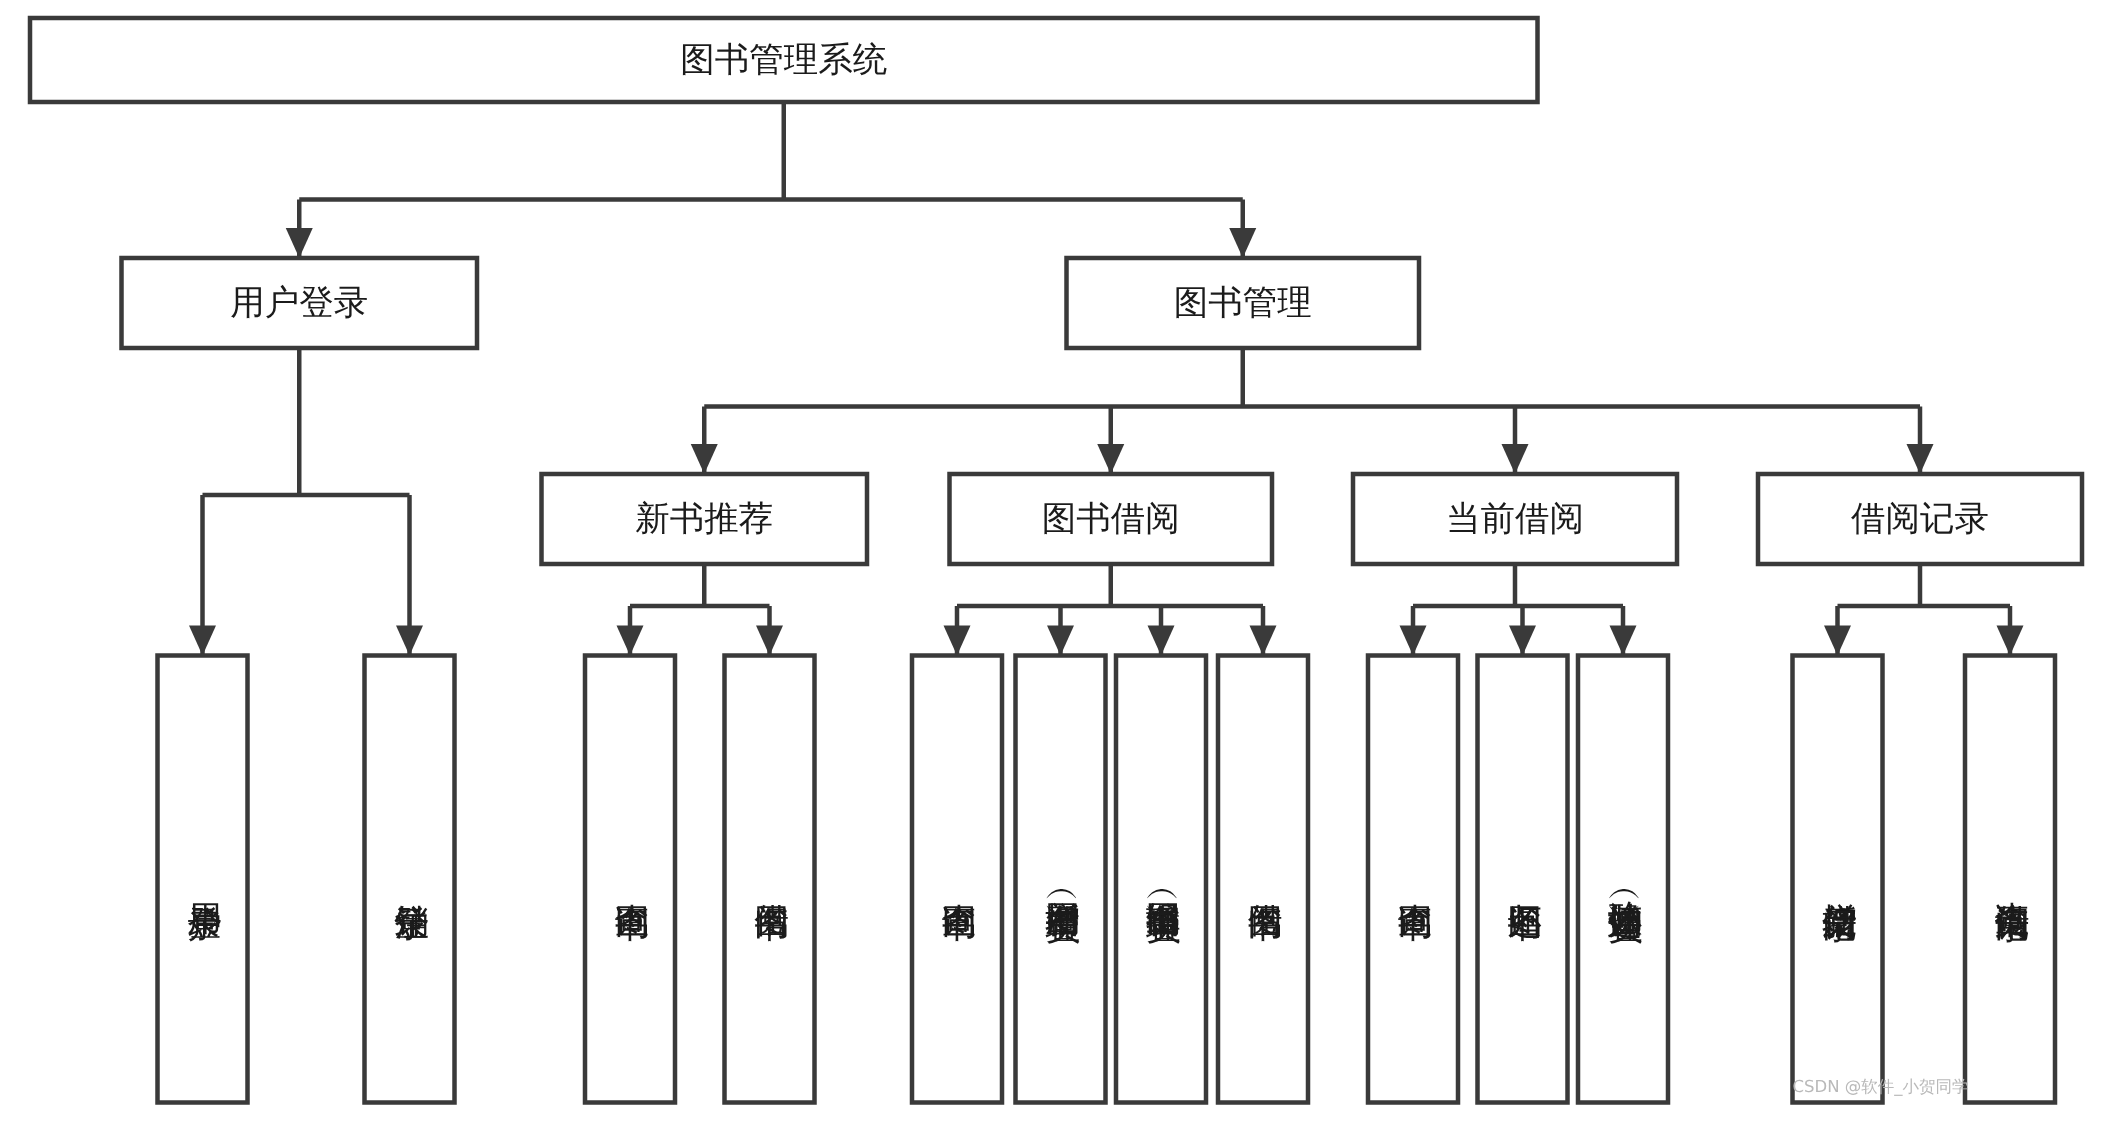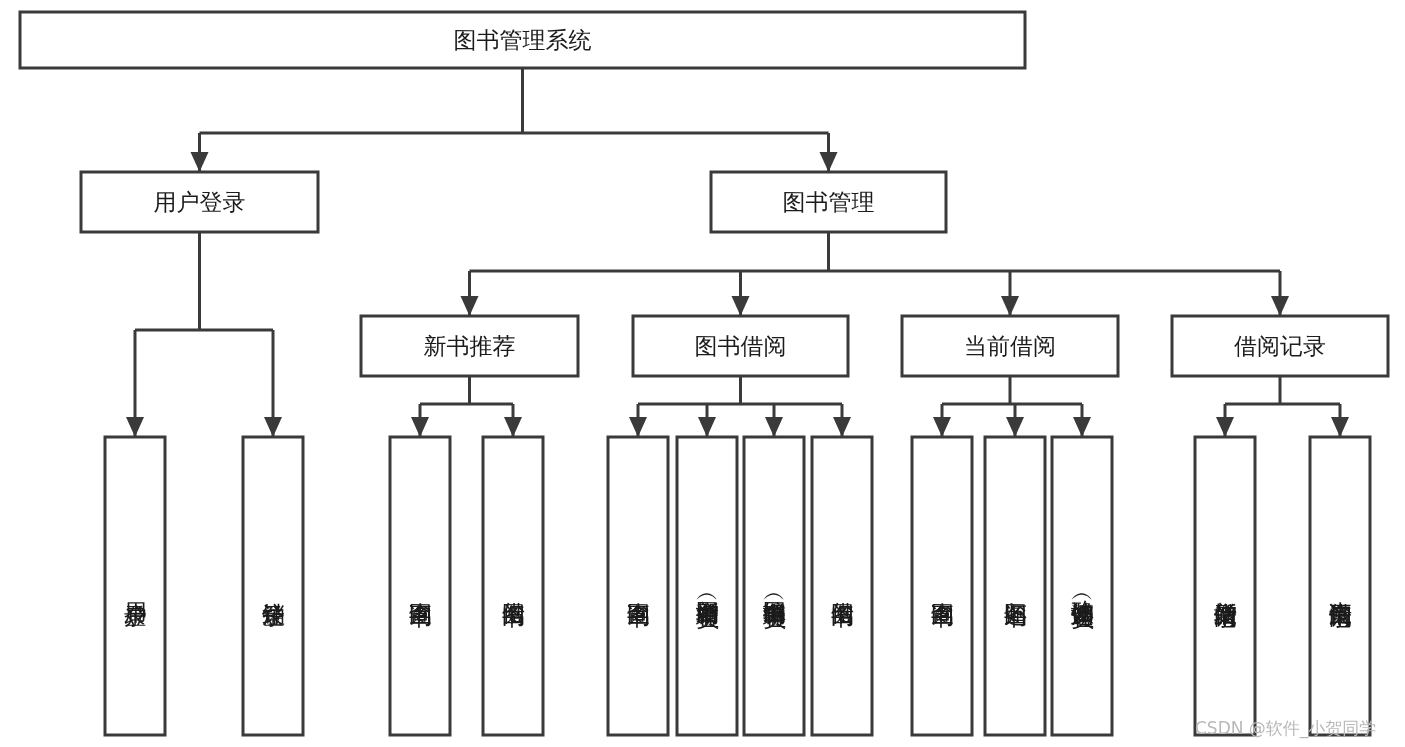--- a/index.html
+++ b/index.html
@@ -57,21 +57,21 @@
     display: flex;
     align-items: center;
     justify-content: center;
     letter-spacing: 1px;
     white-space: nowrap;
     pointer-events: none;
   }
   .watermark {
     position: absolute;
     font-family: "DejaVu Sans", "Liberation Sans", sans-serif;
-    font-size: 17px;
+    font-size: 11px;
     color: #b9b9b9;
     white-space: nowrap;
   }
 </style>
 </head>
 <body>
 
 <div id="diagram-root">
 
   <svg class="flow-svg" viewBox="0 0 1405 747">

